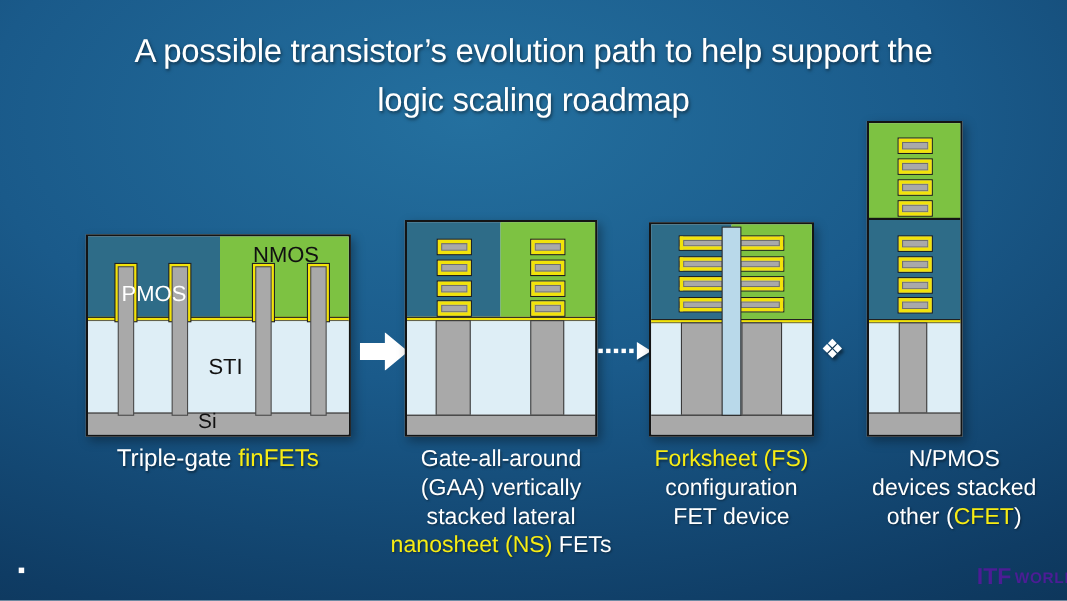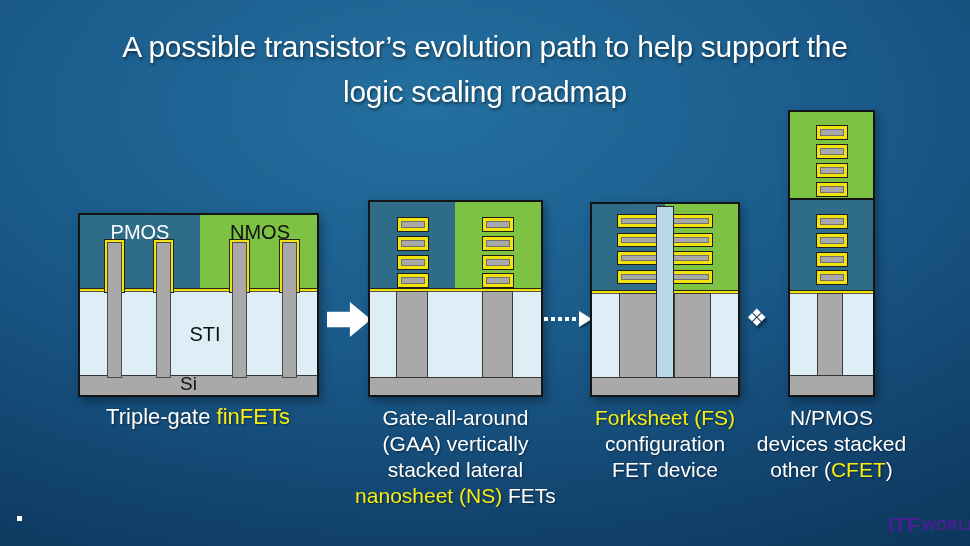--- a/index.html
+++ b/index.html
@@ -33,21 +33,21 @@
   .sheet{
     background:var(--silicon-gray);
     border:3px solid var(--gate-yellow);
     box-shadow:0 0 0 1px #1c1c1c, inset 0 0 0 1px #6f6f6f;
     width:30px;height:13px;
   }
   .sheet.fsl{width:39px;height:12px;border-right-width:0;}
   .sheet.fsr{width:39px;height:12px;border-left-width:0;}
   .wall{background:var(--wall-blue);box-shadow:0 0 0 1px #2a2a2a;}
   .dlabel{color:#111;font-size:20px;text-align:center;white-space:nowrap;}
-  .dlabel.white{color:#fff;}
+  .dlabel.white{color:#fff;margin-top:36px;}
 
   
   .block-arrow{
     width:44px;height:35px;background:#fff;
     clip-path:polygon(0% 28%,52% 28%,52% 0%,100% 50%,52% 100%,52% 72%,0% 72%);
     filter:drop-shadow(2px 3px 2px rgba(0,0,0,.45));
   }
   .dots{display:flex;align-items:center;gap:3px;}
   .dot{width:4px;height:4px;background:#fff;}
   .tri{width:0;height:0;border-left:13px solid #fff;border-top:8px solid transparent;border-bottom:8px solid transparent;filter:drop-shadow(1px 2px 1px rgba(0,0,0,.4));}
@@ -178,21 +178,21 @@
     <div><span>Gate-all-around</span></div>
     <div><span>(GAA) vertically</span></div>
     <div><span>stacked lateral</span></div>
     <div><span class="yellow">nanosheet (NS)</span><span> FETs</span></div>
   </div>
 <div class="abs caption" style="left:572px;top:405px;width:186px;">
     <div><span class="yellow">Forksheet (FS)</span></div>
     <div><span>configuration</span></div>
     <div><span>FET device</span></div>
   </div>
-<div class="abs caption" style="left:736px;top:405px;width:191px;">
+<div class="abs caption" style="left:772px;top:405px;width:191px;">
     <div><span>N/PMOS</span></div>
     <div><span>devices stacked</span></div>
     <div><span>other (</span><span class="yellow">CFET</span><span>)</span></div>
   </div>
 
 <div class="abs imec">
   <span class="imec-dot"></span>
   <span class="imec-txt">ımec</span>
 </div>
 <div class="abs itf">

